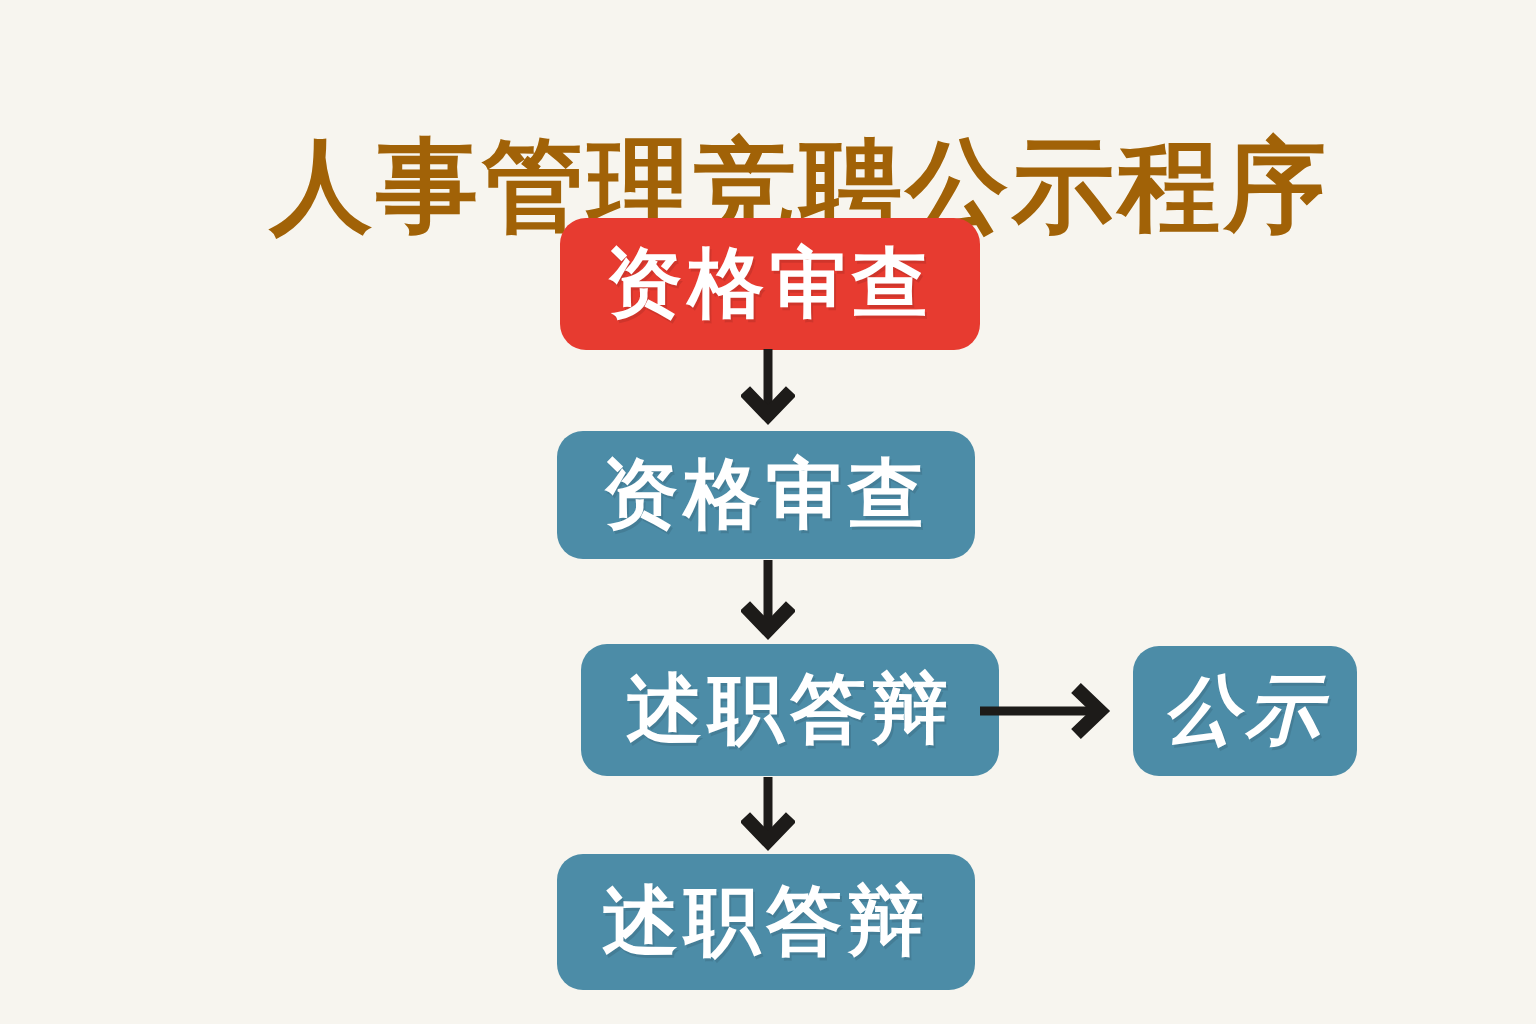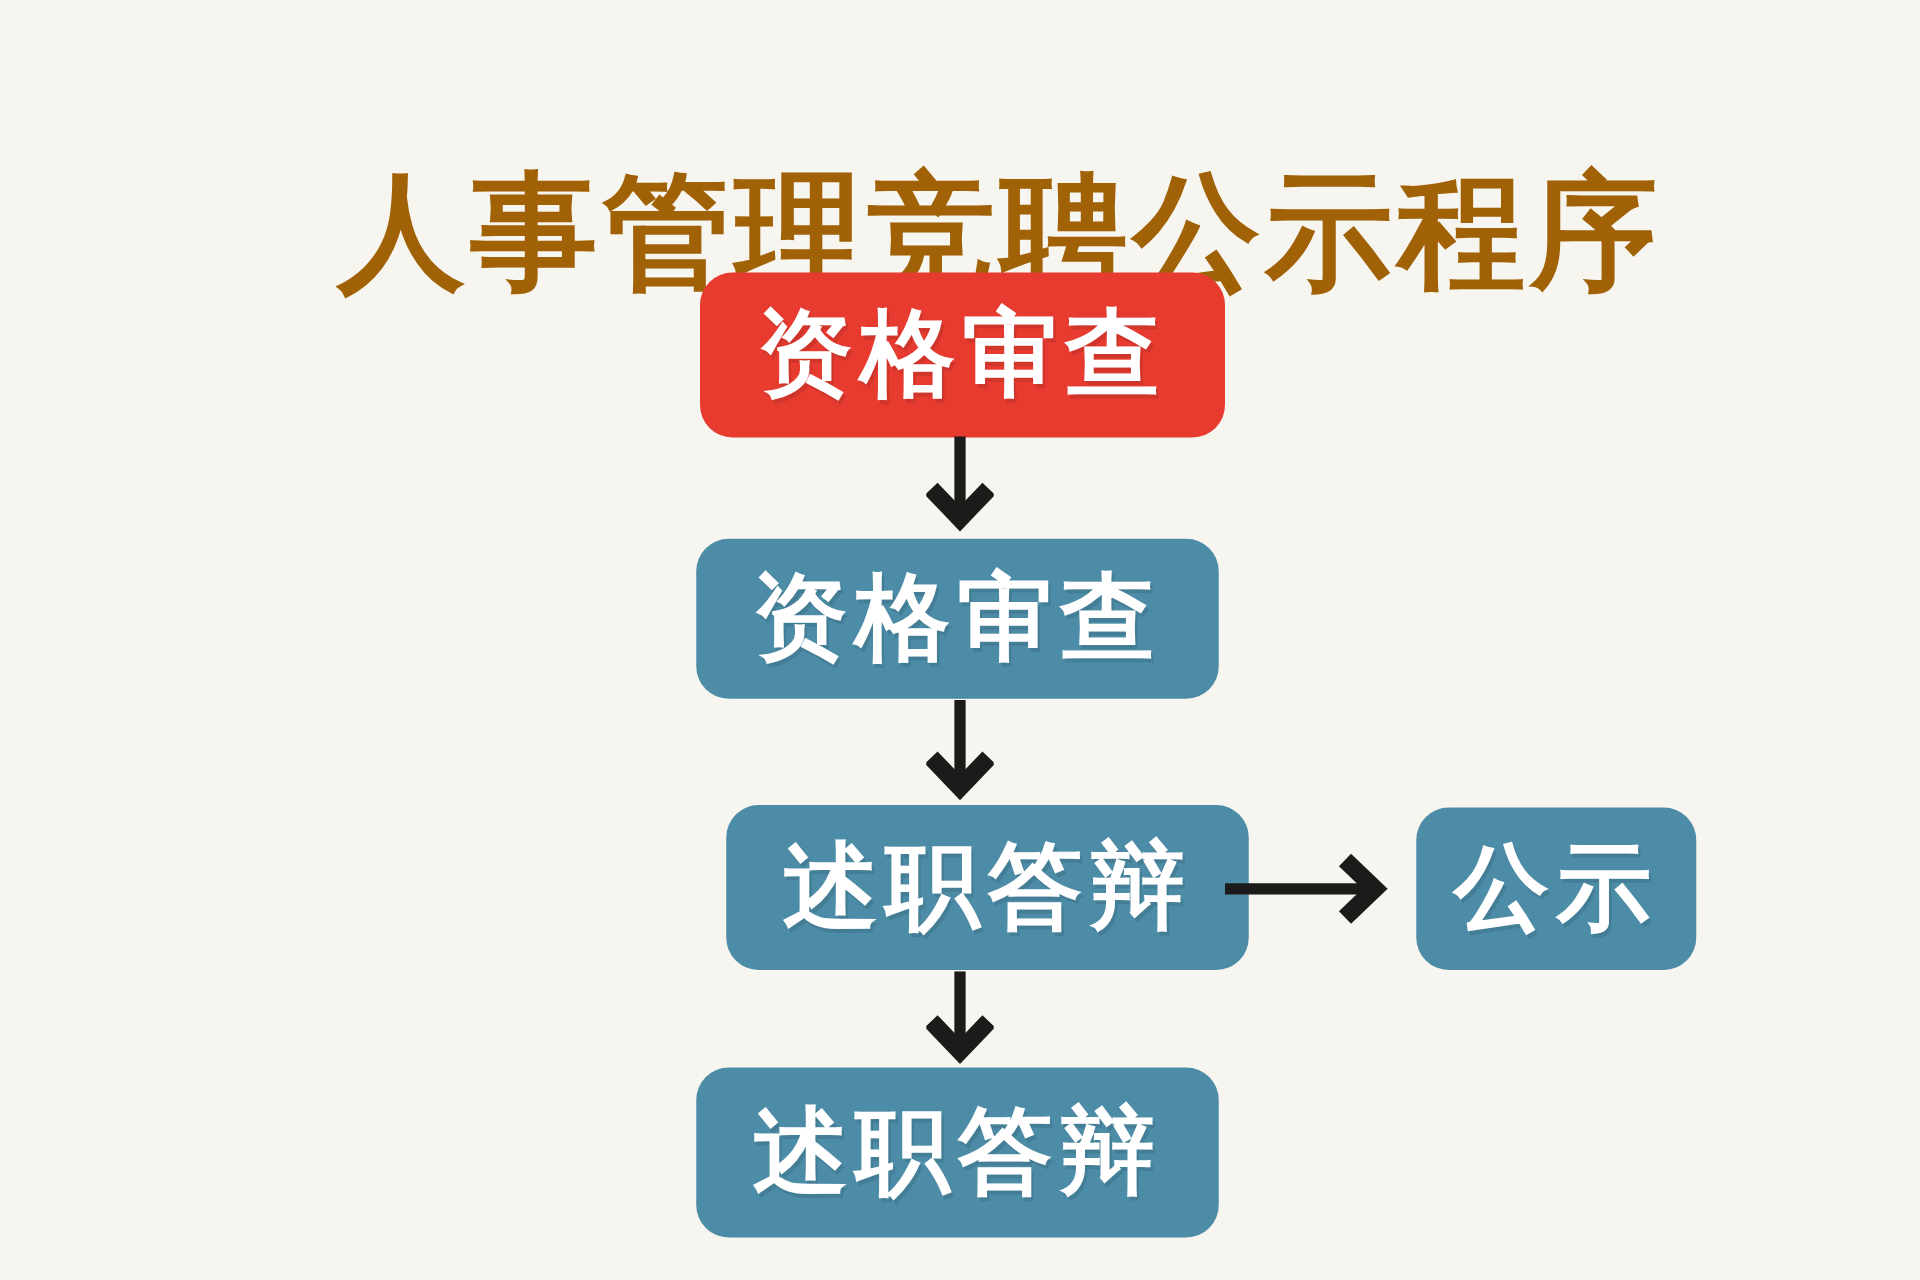--- a/index.html
+++ b/index.html
@@ -45,21 +45,21 @@
     letter-spacing: 6px;
     text-shadow: 2px 3px 0 rgba(0,0,0,0.10);
     white-space: nowrap;
   }
   .node-red  { background: #E73B30; }
   .node-blue { background: #4C8CA7; text-align: center; }
 
   .node-apply       { left: 560px; top: 218px; width: 420px; height: 132px; }
   .node-review      { left: 557px; top: 431px; width: 418px; height: 128px; }
   .node-defense     { left: 581px; top: 644px; width: 418px; height: 132px; }
-  .node-publicity   { left: 1133px; top: 646px; width: 224px; height: 130px; }
+  .node-publicity   { left: 1133px; top: 646px; width: 224px; height: 130px; font-style: italic; }
   .node-finalize    { left: 557px; top: 854px; width: 418px; height: 136px; }
 
   .arrow {
     position: absolute;
   }
   .arrow svg {
     display: block;
   }
   .arrow path {
     stroke: #1D1B19;

